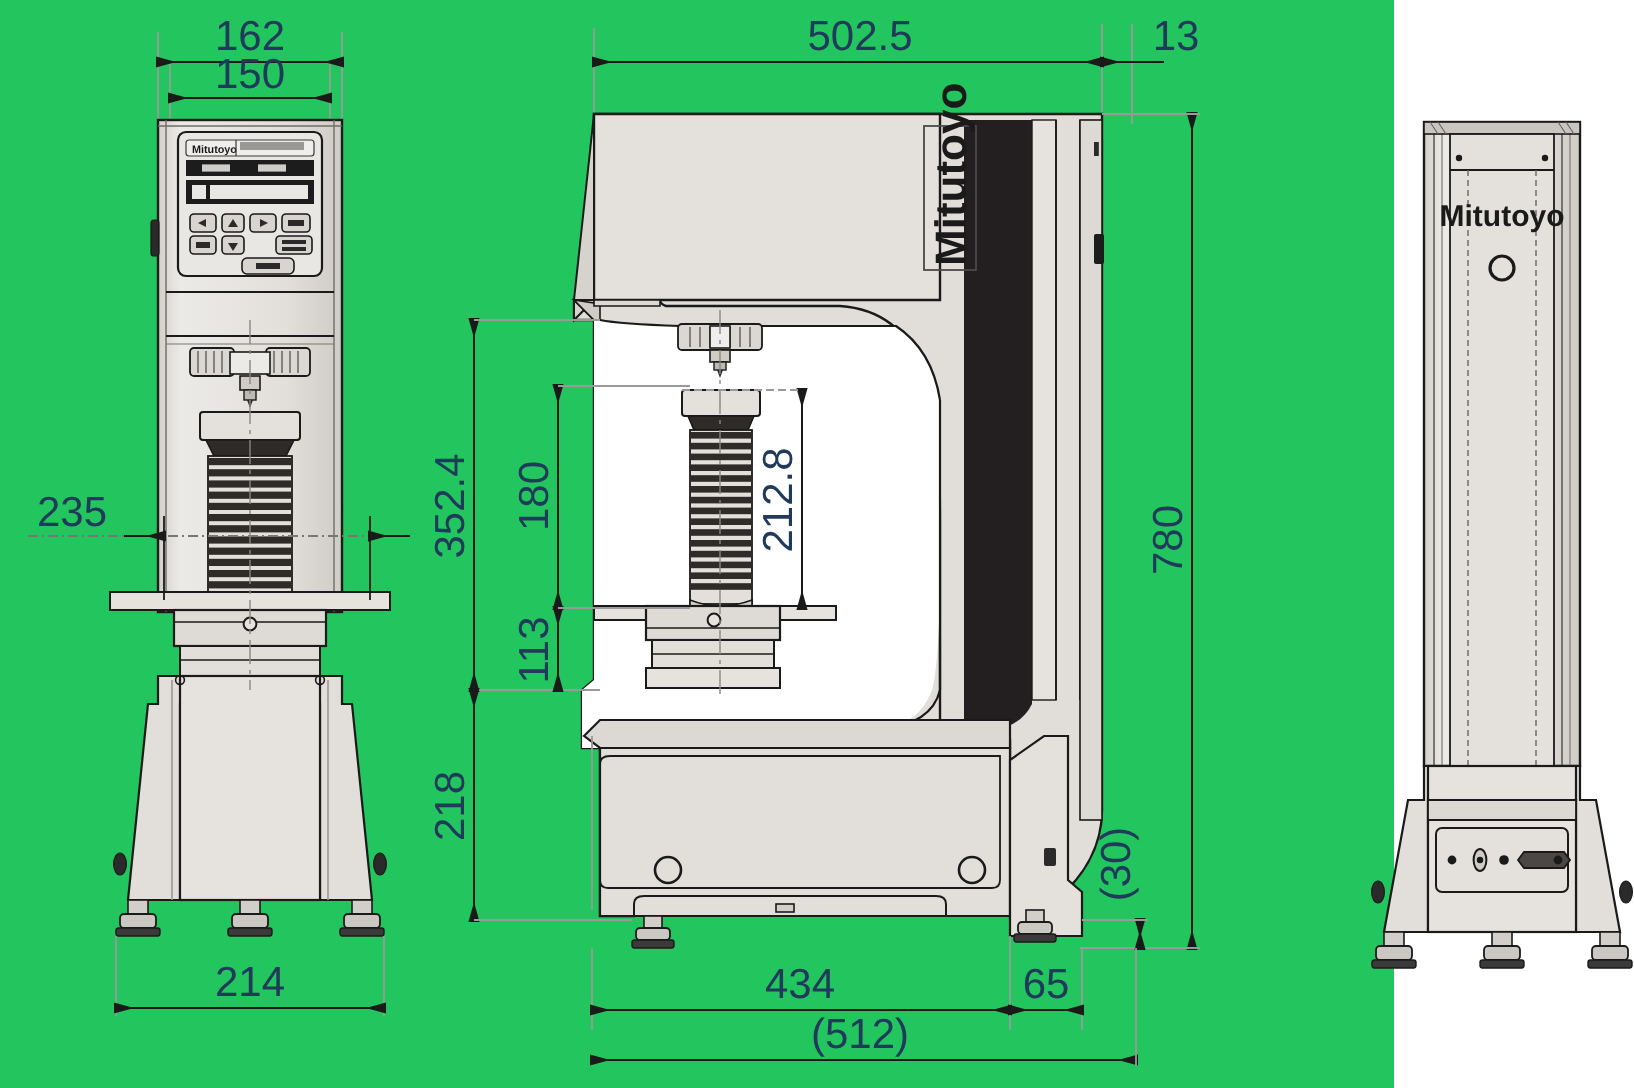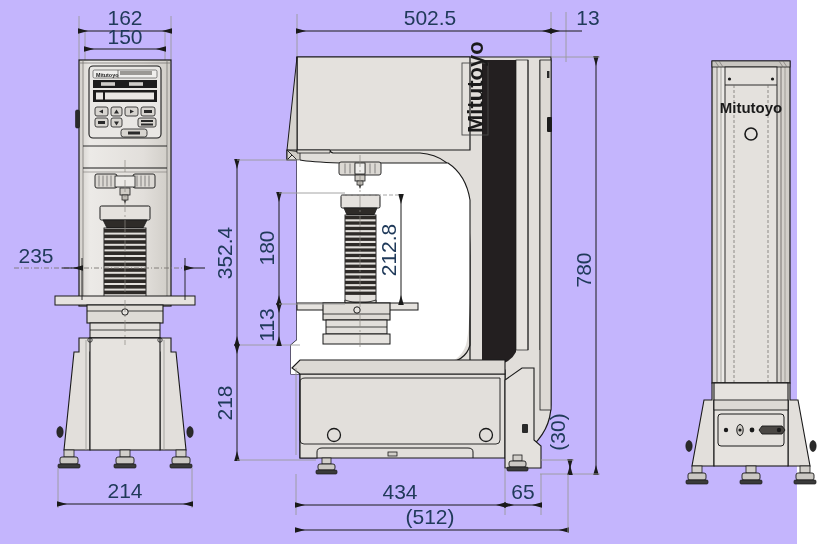--- a/index.html
+++ b/index.html
@@ -9,23 +9,23 @@
   }
   body {
     width: 817px;
     height: 544px;
     overflow: hidden;
     font-family: "Liberation Sans", sans-serif;
     position: relative;
   }
   #stage {
     position: relative;
-    width: 797px;
+    width: 697px;
     height: 544px;
-    background: #c4b5fd;
+    background: #22c55e;
   }
   svg.drawing {
     position: absolute;
     left: 0;
     top: 0;
     width: 817px;
     height: 544px;
   }
   .dimtext {
     font-family: "Liberation Sans", sans-serif;

